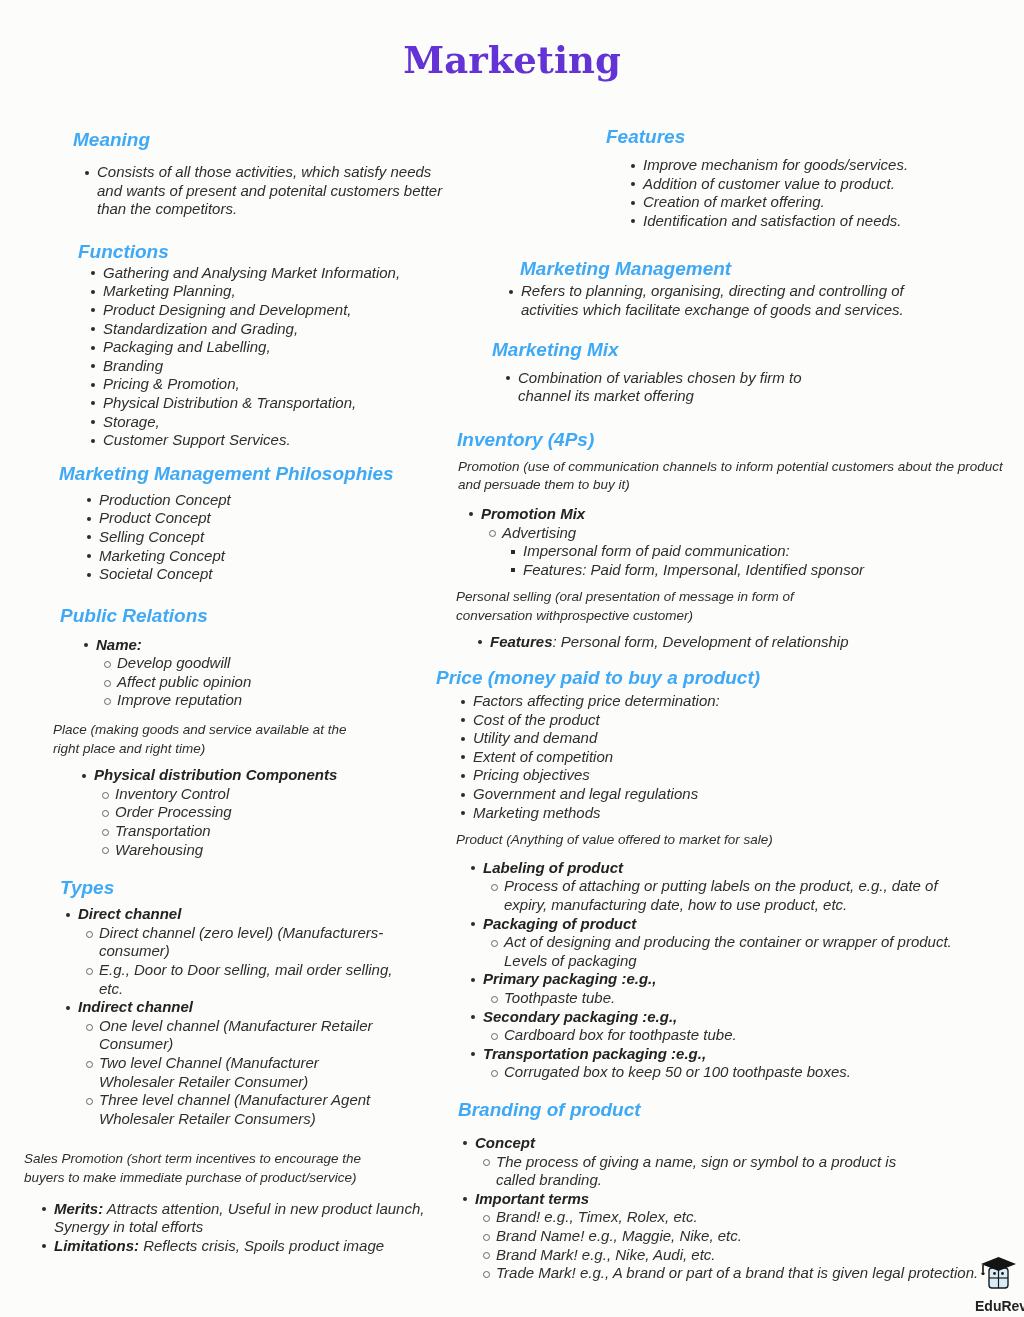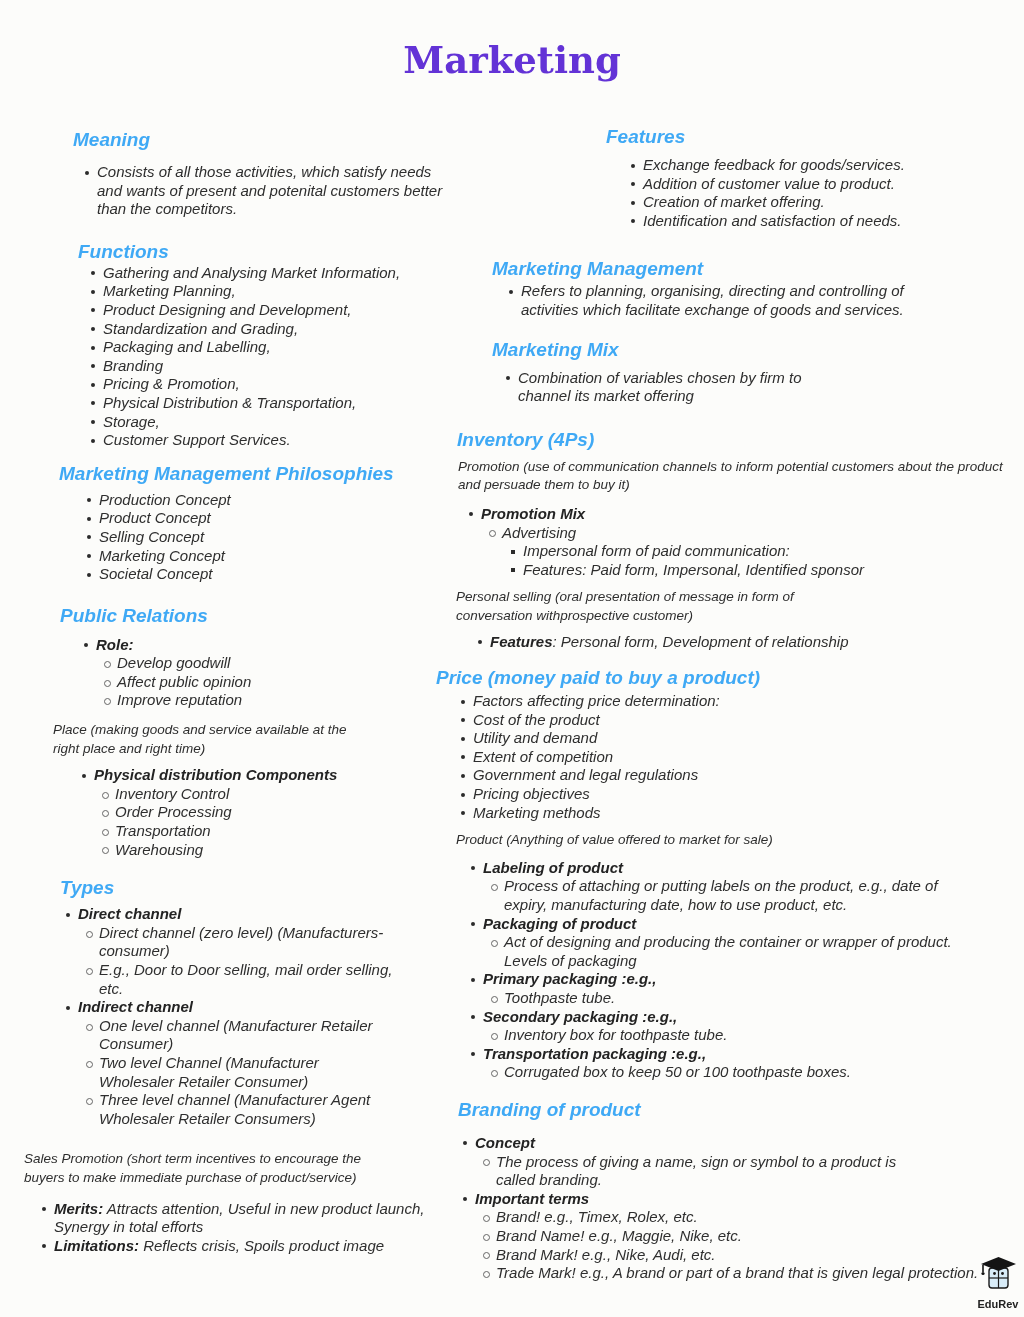--- a/index.html
+++ b/index.html
@@ -34,40 +34,40 @@
   .cl .b9{margin:8px 0 0 57px}
   .cl .b10{margin:17px 0 0 36px}
   .cl .b11{margin:5px 0 0 41px}
   .cl .b11 ul{max-width:310px}
   .cl .b12{margin:22px 0 0 0;max-width:372px}
   .cl .b13{margin:12px 0 0 17px;max-width:392px}
 
   
   .cr .b0{margin:5px 0 0 170px}
   .cr .b1{margin:7px 0 0 194px}
-  .cr .b2{margin:27px 0 0 56px}
+  .cr .b2{margin:27px 0 0 84px}
   .cr .b3{margin:1px 0 0 72px;max-width:400px}
   .cr .b4{margin:18px 0 0 56px}
   .cr .b5{margin:7px 0 0 69px;max-width:352px}
   .cr .b6{margin:22px 0 0 21px}
   .cr .b7{margin:6px 0 0 22px;max-width:545px}
   .cr .b8{margin:10px 0 0 32px}
   .cr .b9{margin:9px 0 0 20px;max-width:392px}
   .cr .b10{margin:7px 0 0 41px}
   .cr .b11{margin:15px 0 0 0}
   .cr .b12{margin:2px 0 0 24px}
   .cr .b13{margin:9px 0 0 20px}
   .cr .b14{margin:9px 0 0 34px}
   .cr .b14 li:first-child ul{max-width:470px}
   .cr .b15{margin:16px 0 0 22px}
   .cr .b16{margin:12px 0 0 26px}
   .cr .b16 li:first-child ul{max-width:430px}
 
   .logo{position:absolute;left:975px;top:1256px;width:46px;text-align:center;}
-  .logo-label{font-size:11px;font-weight:700;color:#222;margin-top:0;
+  .logo-label{font-size:14px;font-weight:700;color:#222;margin-top:0;
               font-family:"Liberation Sans",sans-serif;}
 </style>
 <title>Marketing</title></head>
 <body>
 
 <div class="page">
   <h1 class="title">Marketing</h1>
 
   <div class="col cl">
       <h2 class="hd b0">Meaning</h2>
@@ -90,21 +90,21 @@
       <h2 class="hd b4">Marketing Management Philosophies</h2>
       <ul class="lst lv1 b5">
         <li><span class="mk disc"></span><span>Production Concept</span></li>
         <li><span class="mk disc"></span><span>Product Concept</span></li>
         <li><span class="mk disc"></span><span>Selling Concept</span></li>
         <li><span class="mk disc"></span><span>Marketing Concept</span></li>
         <li><span class="mk disc"></span><span>Societal Concept</span></li>
       </ul>
       <h2 class="hd b6">Public Relations</h2>
       <ul class="lst lv1 b7">
-        <li><span class="mk disc"></span><b>Role:</b><ul class="lst lv2">
+        <li><span class="mk disc"></span><b>Name:</b><ul class="lst lv2">
             <li><span class="mk circle"></span><span>Develop goodwill</span></li>
             <li><span class="mk circle"></span><span>Affect public opinion</span></li>
             <li><span class="mk circle"></span><span>Improve reputation</span></li>
           </ul></li>
       </ul>
       <p class="para b8">Place (making goods and service available at the right place and right time)</p>
       <ul class="lst lv1 b9">
         <li><span class="mk disc"></span><b>Physical distribution Components</b><ul class="lst lv2">
             <li><span class="mk circle"></span><span>Inventory Control</span></li>
             <li><span class="mk circle"></span><span>Order Processing</span></li>
@@ -126,21 +126,21 @@
       </ul>
       <p class="para b12">Sales Promotion (short term incentives to encourage the buyers to make immediate purchase of product/service)</p>
       <ul class="lst lv1 b13">
         <li><span class="mk disc"></span><b>Merits:</b><span> Attracts attention, Useful in new product launch, Synergy in total efforts</span></li>
         <li><span class="mk disc"></span><b>Limitations:</b><span> Reflects crisis, Spoils product image</span></li>
       </ul>
     </div>
   <div class="col cr">
       <h2 class="hd b0">Features</h2>
       <ul class="lst lv1 b1">
-        <li><span class="mk disc"></span><span>Exchange feedback for goods/services.</span></li>
+        <li><span class="mk disc"></span><span>Improve mechanism for goods/services.</span></li>
         <li><span class="mk disc"></span><span>Addition of customer value to product.</span></li>
         <li><span class="mk disc"></span><span>Creation of market offering.</span></li>
         <li><span class="mk disc"></span><span>Identification and satisfaction of needs.</span></li>
       </ul>
       <h2 class="hd b2">Marketing Management</h2>
       <ul class="lst lv1 b3">
         <li><span class="mk disc"></span><span>Refers to planning, organising, directing and controlling of activities which facilitate exchange of goods and services.</span></li>
       </ul>
       <h2 class="hd b4">Marketing Mix</h2>
       <ul class="lst lv1 b5">
@@ -159,38 +159,38 @@
       <p class="para b9">Personal selling (oral presentation of message in form of conversation withprospective customer)</p>
       <ul class="lst lv1 b10">
         <li><span class="mk disc"></span><b>Features</b><span>: Personal form, Development of relationship</span></li>
       </ul>
       <h2 class="hd b11">Price (money paid to buy a product)</h2>
       <ul class="lst lv1 b12">
         <li><span class="mk disc"></span><span>Factors affecting price determination:</span></li>
         <li><span class="mk disc"></span><span>Cost of the product</span></li>
         <li><span class="mk disc"></span><span>Utility and demand</span></li>
         <li><span class="mk disc"></span><span>Extent of competition</span></li>
+        <li><span class="mk disc"></span><span>Pricing objectives</span></li>
         <li><span class="mk disc"></span><span>Government and legal regulations</span></li>
-        <li><span class="mk disc"></span><span>Pricing objectives</span></li>
         <li><span class="mk disc"></span><span>Marketing methods</span></li>
       </ul>
       <p class="para b13">Product (Anything of value offered to market for sale)</p>
       <ul class="lst lv1 b14">
         <li><span class="mk disc"></span><b>Labeling of product</b><ul class="lst lv2">
             <li><span class="mk circle"></span><span>Process of attaching or putting labels on the product, e.g., date of expiry, manufacturing date, how to use product, etc.</span></li>
           </ul></li>
         <li><span class="mk disc"></span><b>Packaging of product</b><ul class="lst lv2">
             <li><span class="mk circle"></span><span>Act of designing and producing the container or wrapper of product.</span></li>
             <li><span>Levels of packaging</span></li>
           </ul></li>
         <li><span class="mk disc"></span><b>Primary packaging :e.g.,</b><ul class="lst lv2">
             <li><span class="mk circle"></span><span>Toothpaste tube.</span></li>
           </ul></li>
         <li><span class="mk disc"></span><b>Secondary packaging :e.g.,</b><ul class="lst lv2">
-            <li><span class="mk circle"></span><span>Inventory box for toothpaste tube.</span></li>
+            <li><span class="mk circle"></span><span>Cardboard box for toothpaste tube.</span></li>
           </ul></li>
         <li><span class="mk disc"></span><b>Transportation packaging :e.g.,</b><ul class="lst lv2">
             <li><span class="mk circle"></span><span>Corrugated box to keep 50 or 100 toothpaste boxes.</span></li>
           </ul></li>
       </ul>
       <h2 class="hd b15">Branding of product</h2>
       <ul class="lst lv1 b16">
         <li><span class="mk disc"></span><b>Concept</b><ul class="lst lv2">
             <li><span class="mk circle"></span><span>The process of giving a name, sign or symbol to a product is called branding.</span></li>
           </ul></li>

